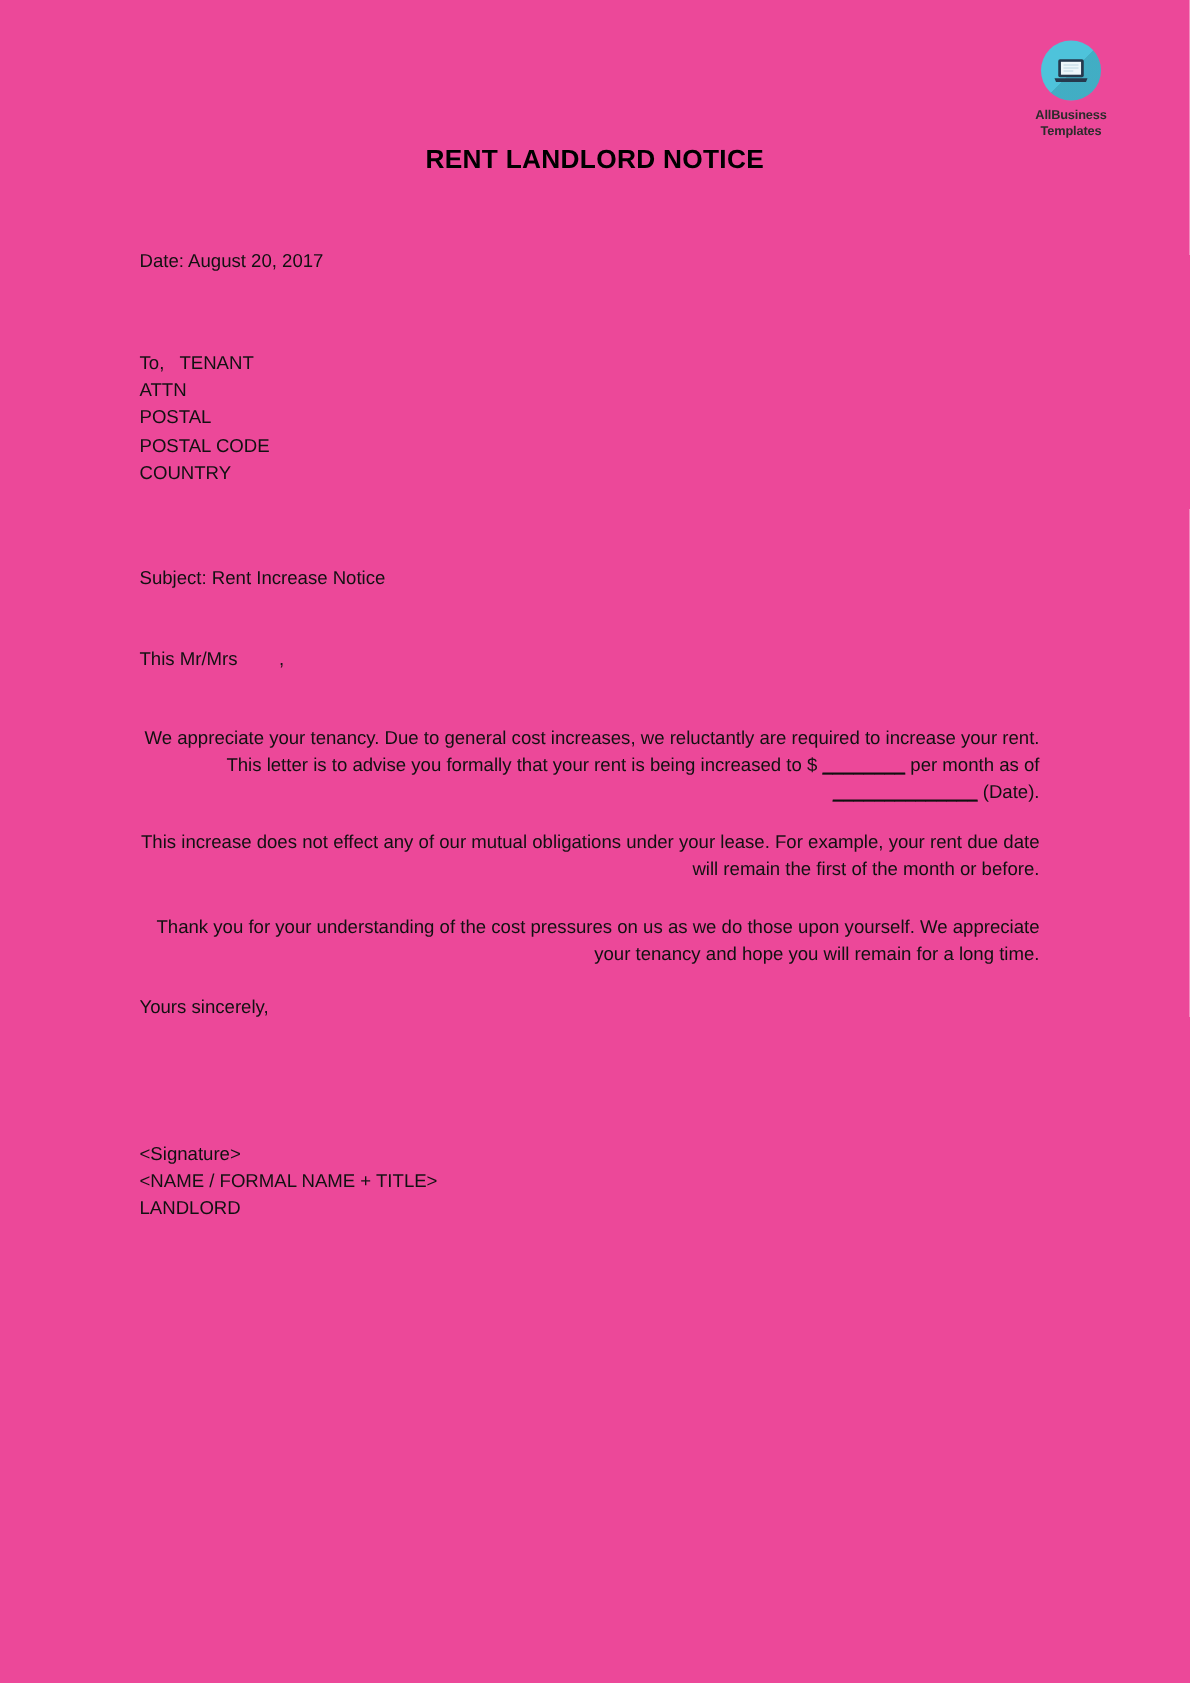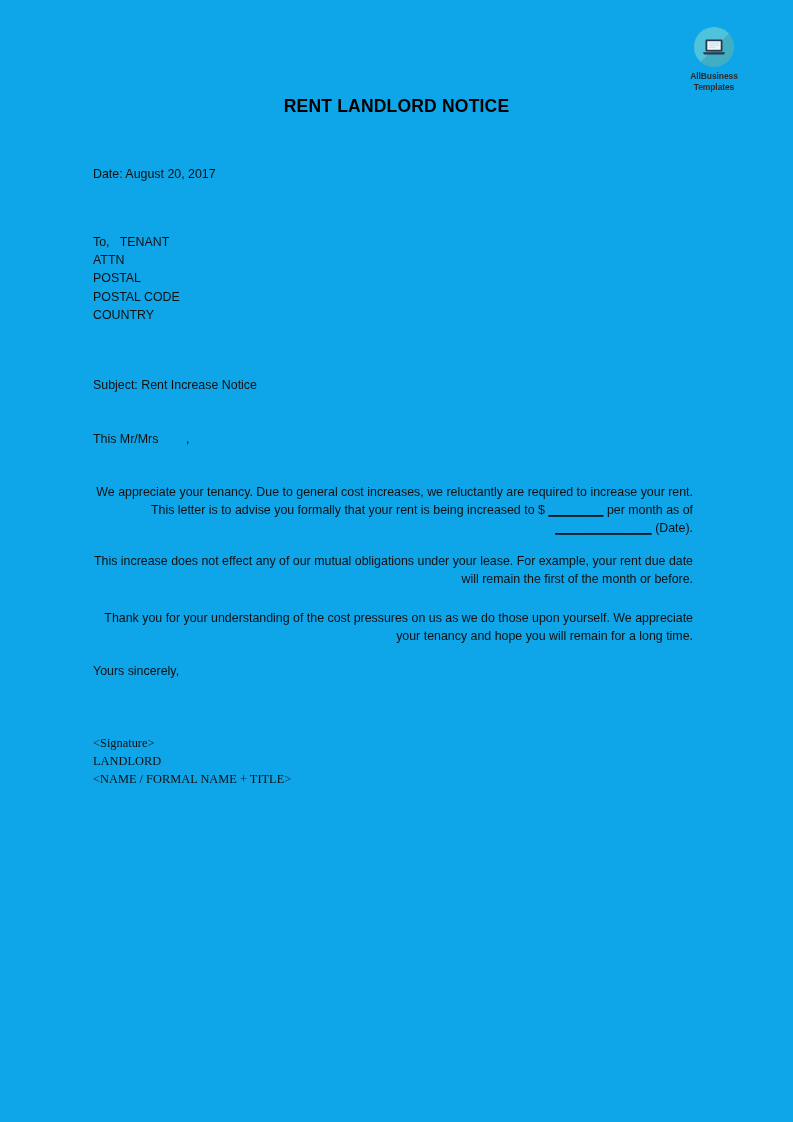--- a/index.html
+++ b/index.html
@@ -13,21 +13,21 @@
     font-family: "Liberation Sans", sans-serif;
     color: #000000;
     position: relative;
     overflow: hidden;
   }
 
   .page {
     position: relative;
     width: 793px;
     height: 1122px;
-    background: #0ea5e9;
+    background: #ec4899;
   }
 
   
   .logo-block {
     position: absolute;
     top: 27px;
     left: 678px;
     width: 72px;
     text-align: center;
   }
@@ -133,23 +133,22 @@
   .para-3 { top: 609px; }
 
   .closing {
     position: absolute;
     top: 662px;
     left: 0;
   }
 
   .signature-block {
     position: absolute;
-    top: 734px;
-    left: 0;
-    font-family: Liberation Serif, serif;
+    top: 760px;
+    left: 0;
   }
   .signature-block div {
     line-height: 18.2px;
     white-space: pre;
   }
 
   .blank-line {
     text-decoration: underline;
     white-space: pre;
   }
@@ -200,18 +199,18 @@
     </div>
 
     <div class="para para-2">This increase does not effect any of our mutual obligations under your lease.  For example, your rent due date will remain the first of the month or before.</div>
 
     <div class="para para-3">Thank you for your understanding of the cost pressures on us as we do those upon yourself.  We appreciate your tenancy and hope you will remain for a long time.</div>
 
     <div class="closing">Yours sincerely,</div>
 
     <div class="signature-block">
       <div>&lt;Signature&gt;</div>
+      <div>&lt;NAME / FORMAL NAME + TITLE&gt;</div>
       <div>LANDLORD</div>
-      <div>&lt;NAME / FORMAL NAME + TITLE&gt;</div>
     </div>
 
   </div>
 </div>
 
 </body></html>

